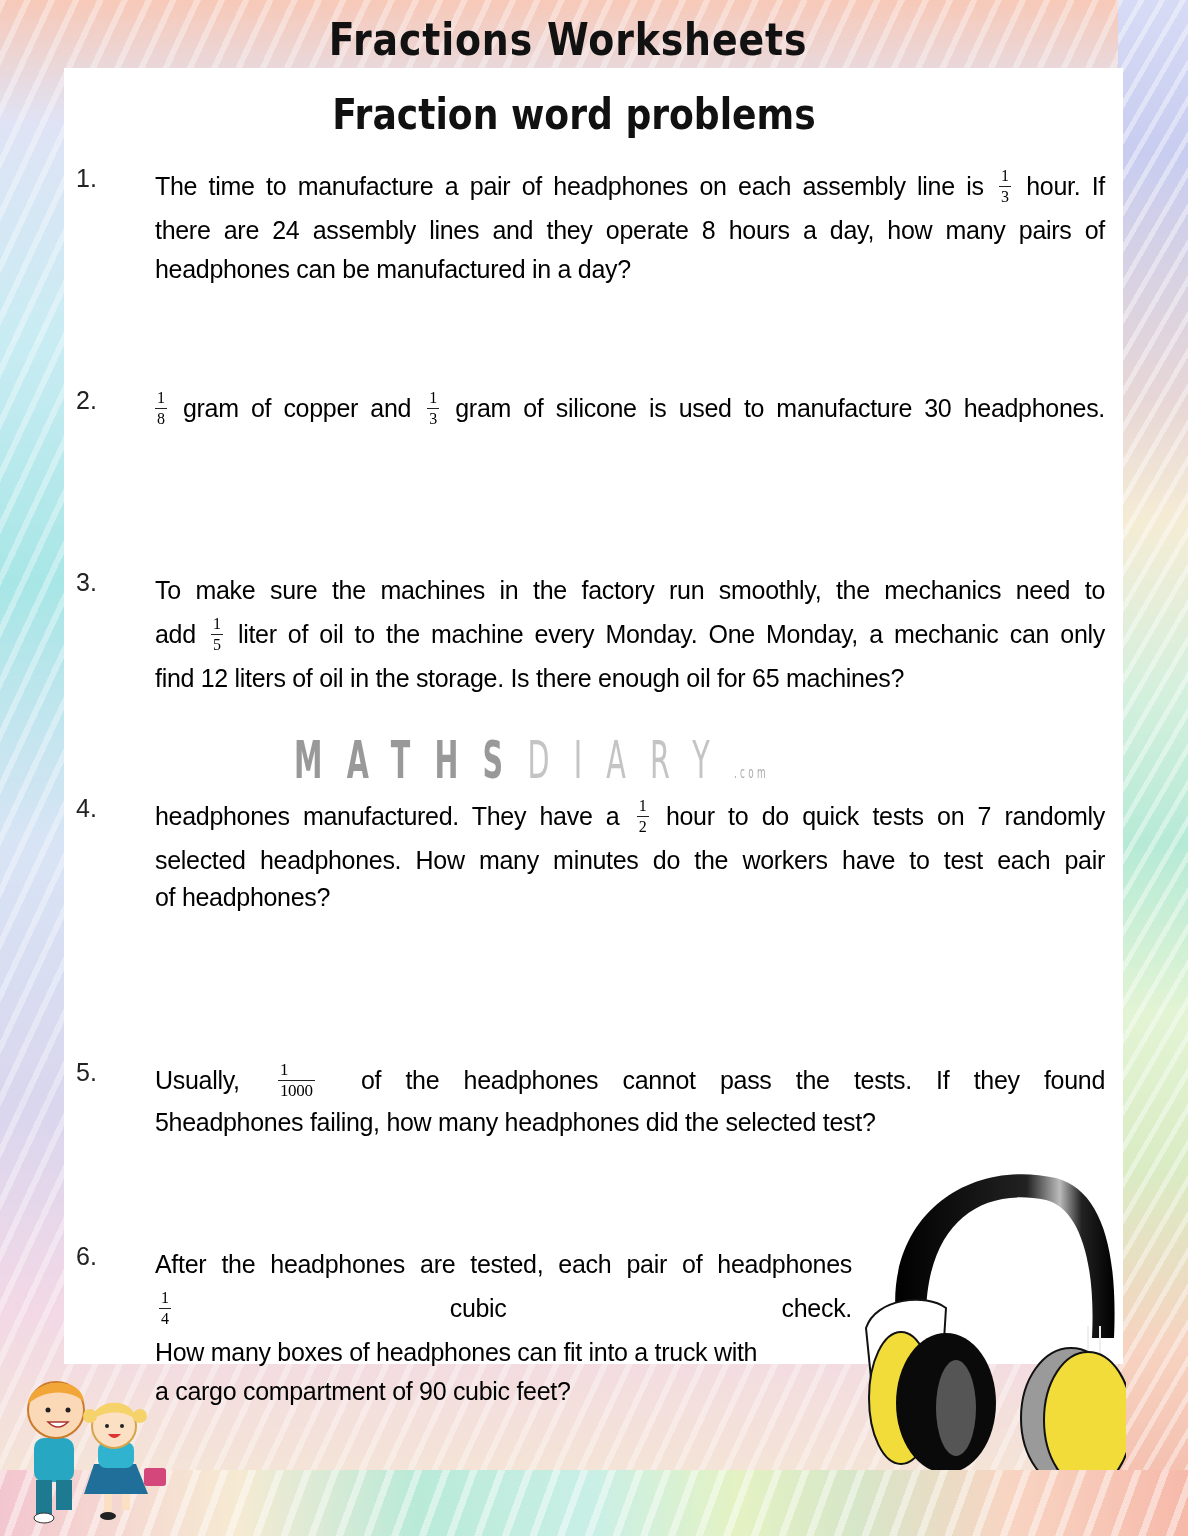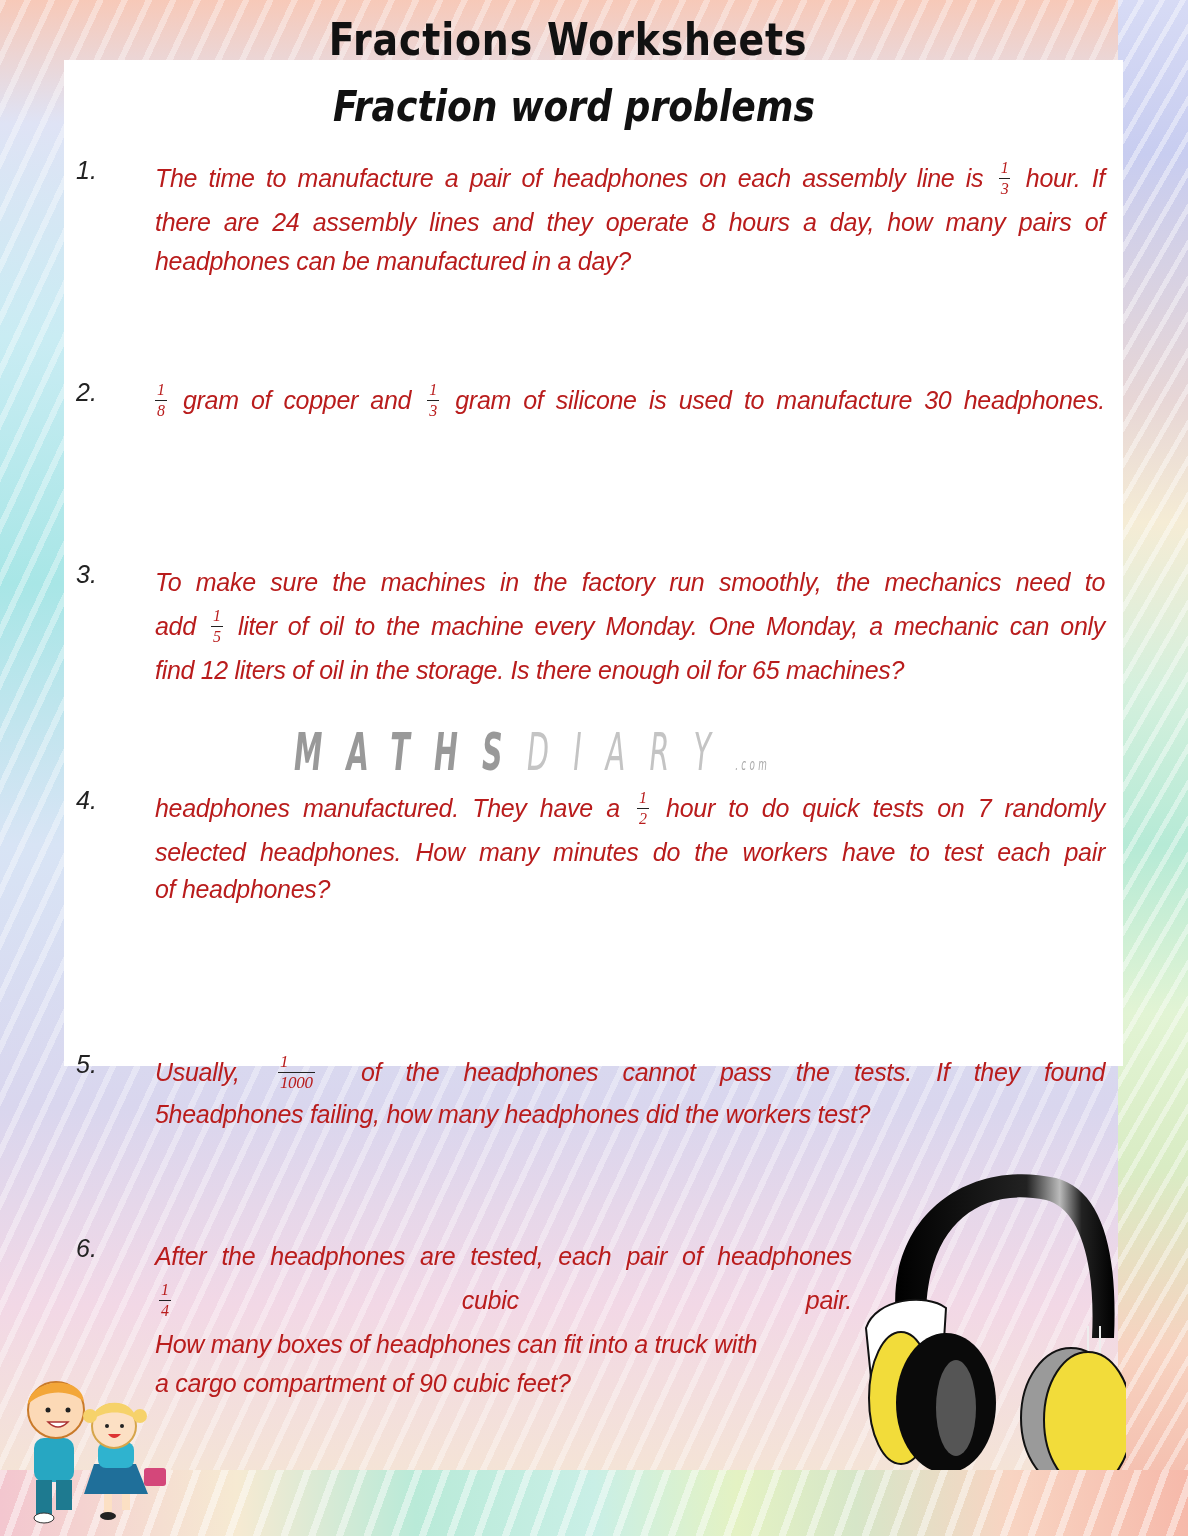--- a/index.html
+++ b/index.html
@@ -26,36 +26,35 @@
       repeating-linear-gradient(110deg, rgba(255,255,255,0.45) 0 7px, rgba(255,255,255,0) 7px 26px),
       linear-gradient(90deg, #f3c6cf 0%, #f6ead2 20%, #b9ead8 35%, #c9efe6 50%,
         #e4f2c3 62%, #d6e6c8 72%, #f8d4c2 85%, #f6b9aa 100%);
   }
   .site-title {
     position:absolute; left:0; width:1136px; top:14px; text-align:center;
     font-family:"DejaVu Sans", sans-serif; font-weight:bold;
     font-size:44px; letter-spacing:1px; color:#111; transform:scaleX(0.86);
   }
   .card {
-    position:absolute; left:64px; top:60px; width:1059px; height:1006px;
+    position:absolute; left:64px; top:68px; width:1059px; height:1296px;
     background:#ffffff;
-    font-style:italic;
   }
   .card-title {
     position:absolute; left:0; width:1020px; top:22px; text-align:center;
     font-family:"DejaVu Sans", sans-serif; font-weight:bold;
     font-size:42px; color:#111; transform:scaleX(0.86);
   }
   .problem { position:absolute; left:0; width:1059px; }
   .num {
     position:absolute; left:12px; top:0; font-size:25px; color:#222;
   }
   .text {
     position:absolute; left:91px; right:18px; top:0;
-    font-size:25px; line-height:44px; color:#b91c1c;
+    font-size:25px; line-height:44px; color:#000000;
     text-align:justify; letter-spacing:-0.3px;
   }
   .line { display:block; white-space:nowrap; }
   .line.justify { text-align:justify; text-align-last:justify; }
   .frac {
     display:inline-block; vertical-align:middle; text-align:center;
     font-family:"Liberation Serif", serif; font-size:16px; line-height:16px;
     margin:0 4px; position:relative; top:-2px;
   }
   .frac .n { display:block; padding:0 2px; }
@@ -127,30 +126,30 @@
       <span class="line" style="line-height:30px">of headphones?</span>
     </div>
   </div>
 
   <div class="problem" style="top:990px">
     <span class="num">5.</span>
     <div class="text">
       <span class="line justify">
         <span>Usually, </span><span class="frac wide" style="margin:0 22px 0 14px"><span class="n">1</span><span class="bar"></span><span class="d">1000</span></span><span> of the headphones cannot pass the tests. If they found</span>
       </span>
-      <span class="line" style="line-height:40px">5headphones failing, how many headphones did the workers test?</span>
+      <span class="line" style="line-height:40px">5headphones failing, how many headphones did the selected test?</span>
     </div>
   </div>
 
   <div class="problem" style="top:1174px; width:800px">
     <span class="num">6.</span>
     <div class="text" style="right:12px">
       <span class="line justify">After the headphones are tested, each pair of headphones</span>
       <span class="line justify">
-        <span class="frac"><span class="n">1</span><span class="bar"></span><span class="d">4</span></span><span> cubic pair.</span>
+        <span class="frac"><span class="n">1</span><span class="bar"></span><span class="d">4</span></span><span> cubic check.</span>
       </span>
       <span class="line">How many boxes of headphones can fit into a truck with</span>
       <span class="line" style="line-height:34px">a cargo compartment of 90 cubic feet?</span>
     </div>
   </div>
 </div>
 
 <svg class="headphones" viewBox="0 0 270 312">
   <defs>
     <linearGradient id="bandg" x1="0" y1="0" x2="1" y2="0">

